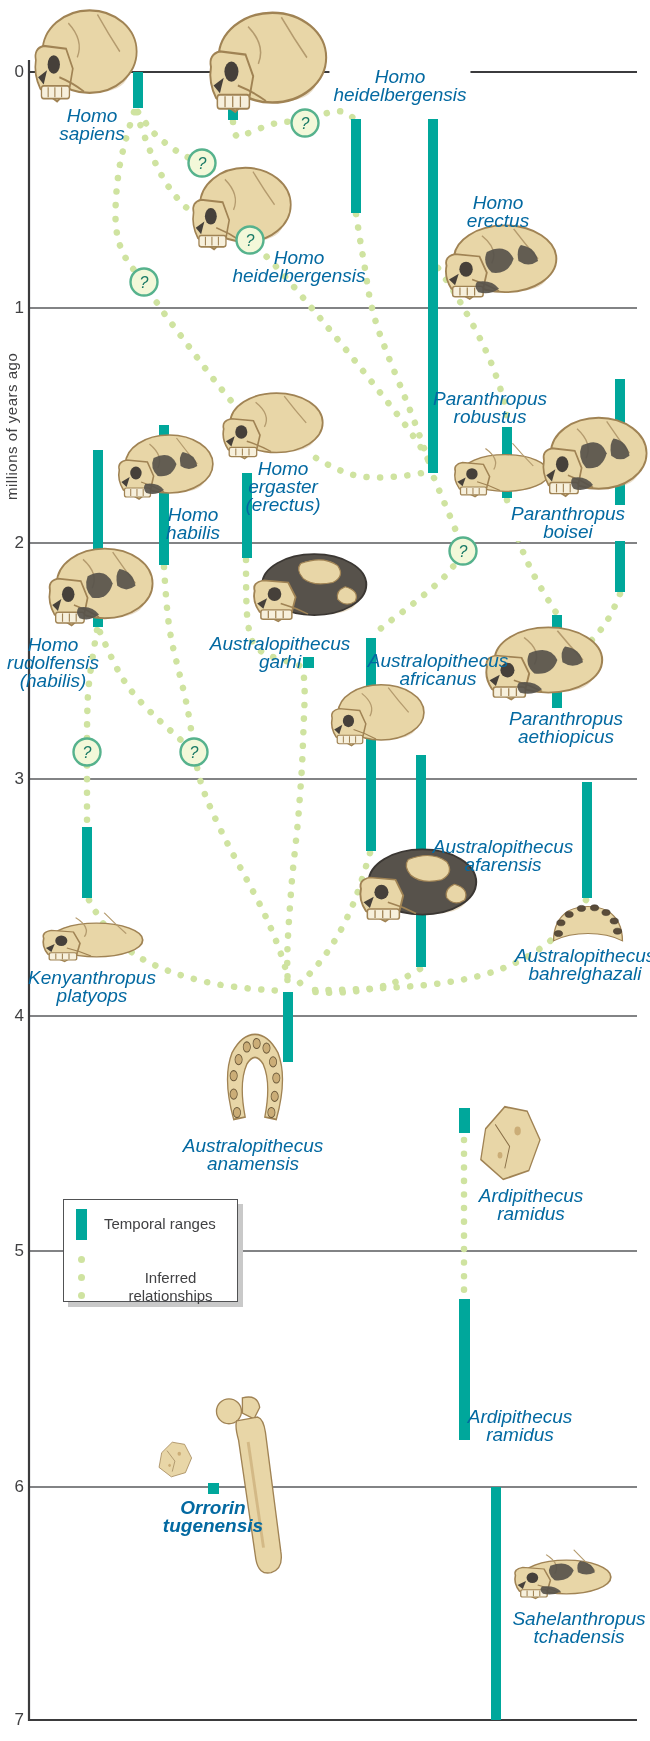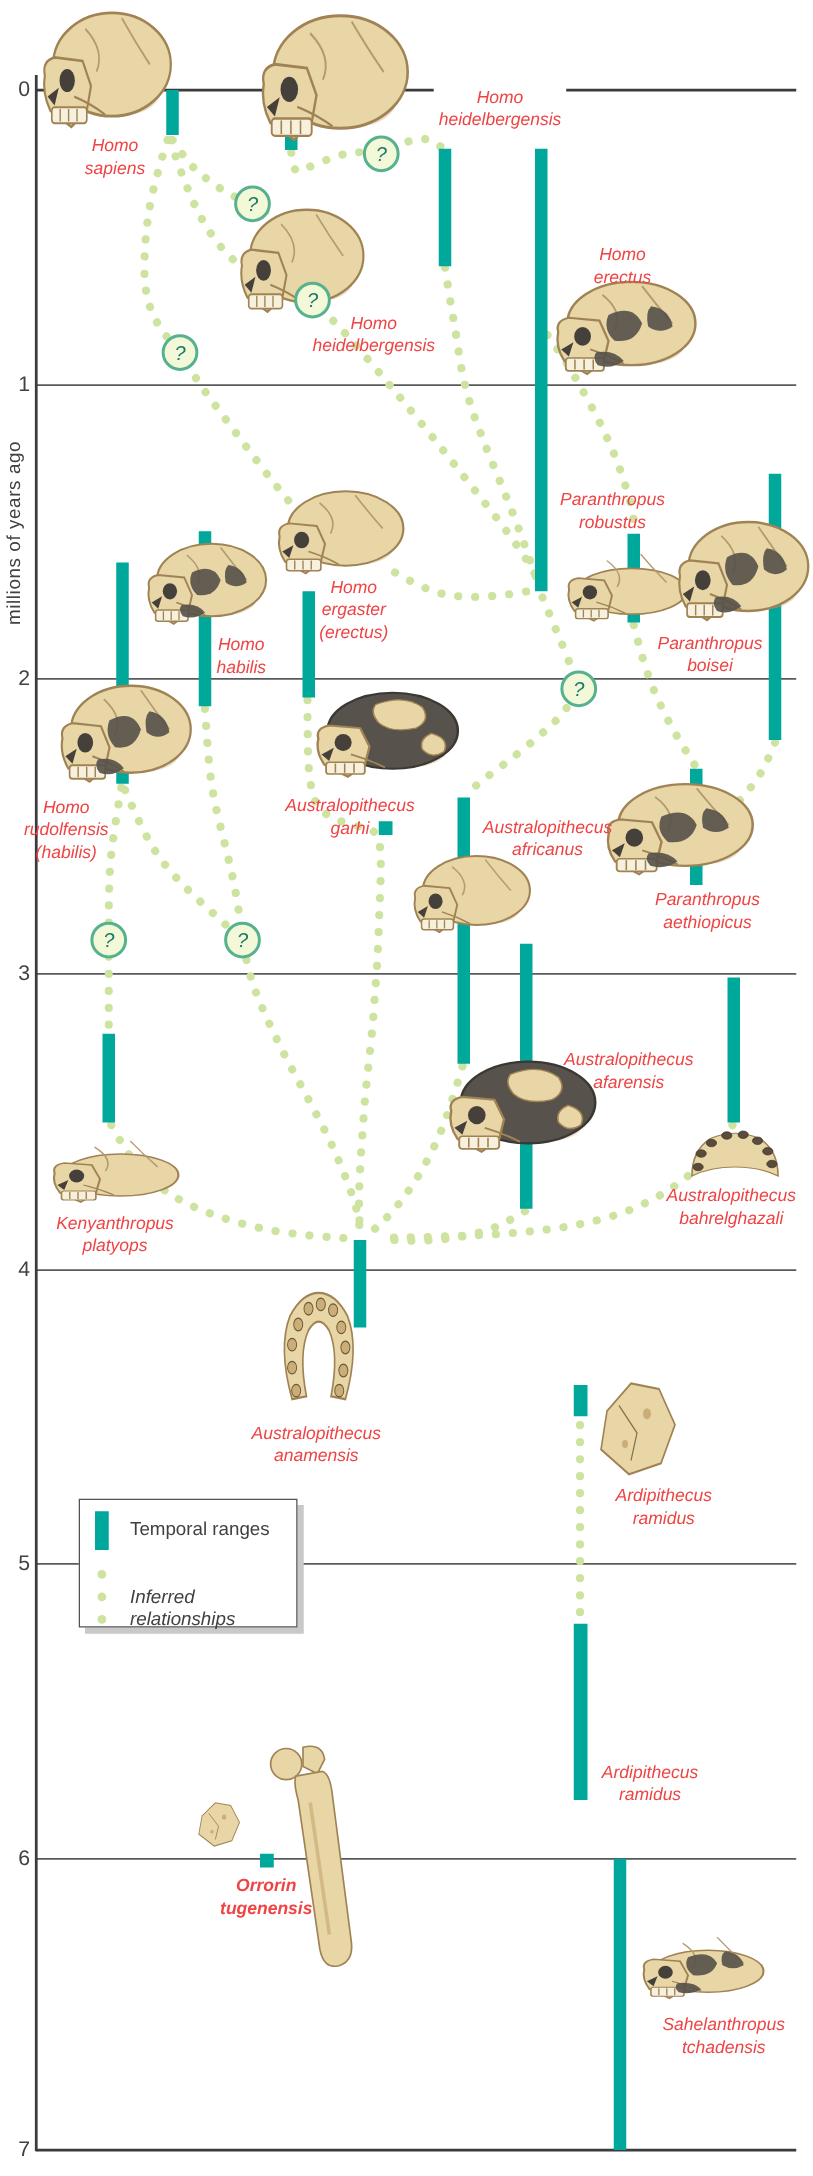--- a/index.html
+++ b/index.html
@@ -1,30 +1,30 @@
 <!DOCTYPE html>
 <html><head>
 <meta charset="utf-8">
 <style>
   html,body{margin:0;padding:0;background:#fff;}
   #figure{position:relative;width:650px;height:1741px;background:#fff;overflow:hidden;
           font-family:"Liberation Sans","DejaVu Sans",sans-serif;}
   #fig-svg{position:absolute;left:0;top:0;}
   .tick{position:absolute;left:0;width:24px;height:20px;line-height:20px;text-align:right;
         font-size:17px;color:#414143;}
-  .sp-label{position:absolute;transform:translateX(-50%);text-align:center;color:#ef4444;
-            font-style:italic;font-size:14px;line-height:18px;white-space:nowrap;}
+  .sp-label{position:absolute;transform:translateX(-50%);text-align:center;color:#0369a1;
+            font-style:italic;font-size:19px;line-height:18px;white-space:nowrap;}
   .sp-label.bg{background:#fff;padding:0 4px;}
   #axis-title{position:absolute;left:2px;top:338px;height:176px;
               writing-mode:vertical-rl;transform:rotate(180deg);
               font-size:15px;color:#414143;letter-spacing:.5px;line-height:20px;text-align:center;}
   #legend{position:absolute;left:63px;top:1199px;width:175px;height:103px;background:#fff;
           border:1.6px solid #515254;box-shadow:5px 5px 0 #c9c9c9;box-sizing:border-box;}
   #legend .swatch{position:absolute;left:12px;top:9px;width:11px;height:31px;}
-  #legend .lg-label{position:absolute;left:40px;font-size:15px;color:#414143;line-height:18px;}
+  #legend .lg-label{position:absolute;left:40px;font-size:15px;color:#414143;line-height:18px;text-align:center;}
   #legend .dotcol{position:absolute;left:14px;top:56px;width:8px;height:40px;}
   #legend .dotcol span{display:block;width:7px;height:7px;border-radius:50%;margin:0 0 11px 0;}
 </style>
 </head>
 <body>
 
 <div id="figure">
   <svg id="fig-svg" width="650" height="1741" viewBox="0 0 650 1741">
       <line x1="29" y1="72" x2="637" y2="72" stroke="#3b3b3d" stroke-width="2.2"></line>
       <line x1="29" y1="308" x2="637" y2="308" stroke="#595a5c" stroke-width="1.4"></line>
@@ -463,21 +463,21 @@
     </div>
 
   <div id="legend">
     <div class="swatch" style="background: rgb(0, 167, 155);"></div>
     <div class="lg-label" style="top:15px;">Temporal ranges</div>
     <div class="dotcol">
       <span style="background: rgb(207, 227, 160);"></span>
         <span style="background: rgb(207, 227, 160);"></span>
         <span style="background: rgb(207, 227, 160);"></span>
     </div>
-    <div class="lg-label" style="top:69px;font-style:italic;">Inferred relationships</div>
+    <div class="lg-label" style="top:69px;">Inferred relationships</div>
   </div>
 <div class="tick" style="top: 62px;">0</div>
     <div class="tick" style="top: 298px;">1</div>
     <div class="tick" style="top: 533px;">2</div>
     <div class="tick" style="top: 769px;">3</div>
     <div class="tick" style="top: 1006px;">4</div>
     <div class="tick" style="top: 1241px;">5</div>
     <div class="tick" style="top: 1477px;">6</div>
     <div class="tick" style="top: 1710px;">7</div>
   </div>

